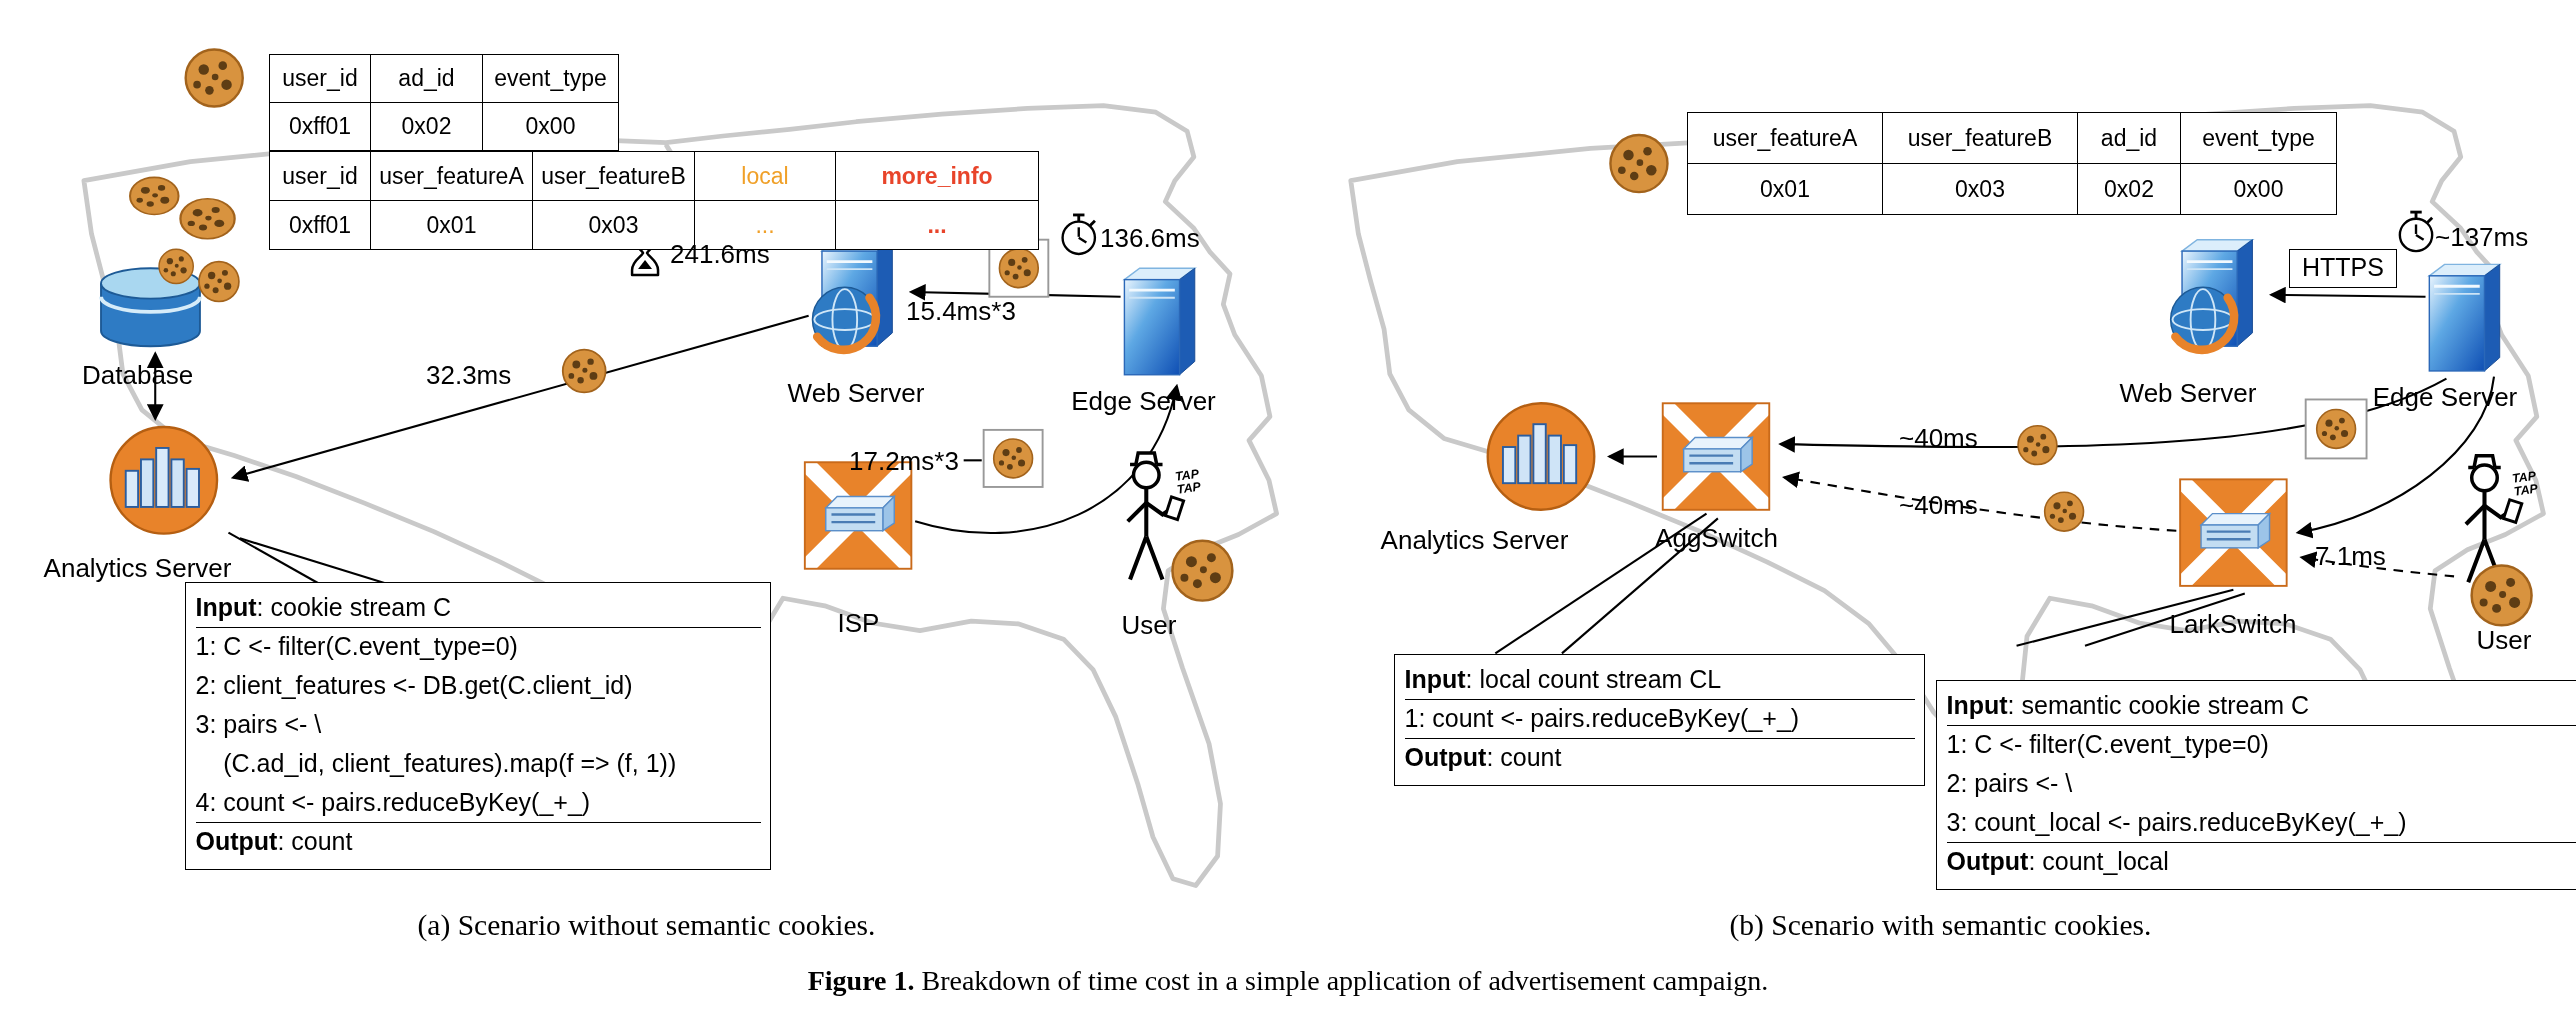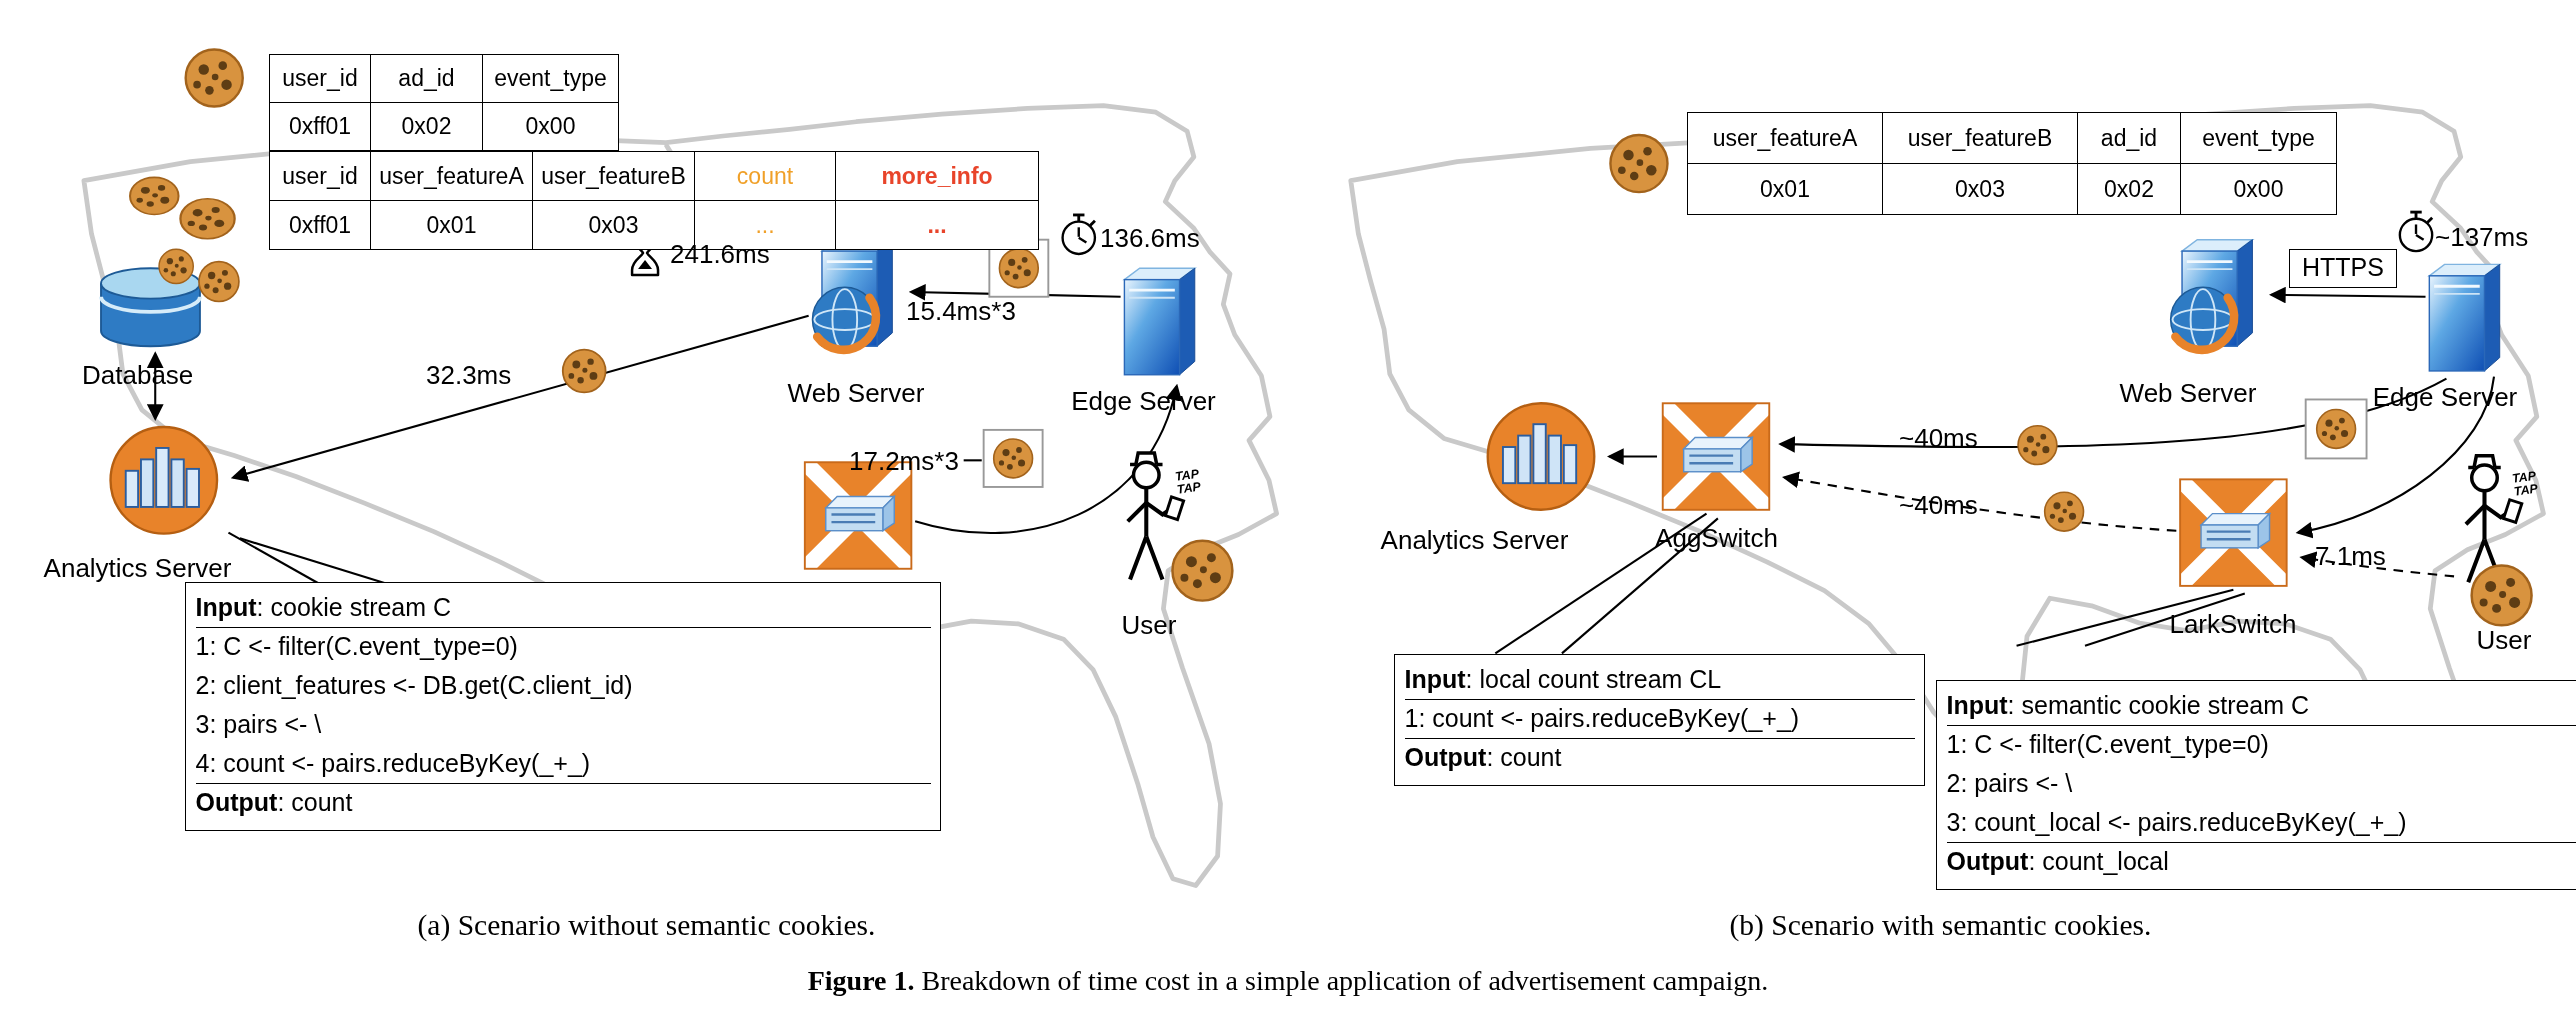--- a/index.html
+++ b/index.html
@@ -212,21 +212,21 @@
         <col style="width:162px">
         <col style="width:162px">
         <col style="width:141px">
         <col style="width:203px">
       </colgroup>
   <tbody>
         <tr>
     <td>user_id</td>
     <td>user_featureA</td>
     <td>user_featureB</td>
-    <td class="col-events">count</td>
+    <td class="col-events">local</td>
     <td class="col-more">more_info</td>
   </tr>
   <tr>
     <td>0xff01</td>
     <td>0x01</td>
     <td>0x03</td>
     <td class="col-events">...</td>
     <td class="col-more">...</td>
   </tr>
 </tbody>
@@ -239,25 +239,26 @@
 <div class="abs node-label" style="left:828px; top:609px; width:61px;">ISP</div>
 <div class="abs node-label" style="left:1111px; top:611px; width:76px;">User</div>
 
 <div class="abs timing" style="left:670px; top:240px;">241.6ms</div>
 <div class="abs timing" style="left:1100px; top:224px;">136.6ms</div>
 <div class="abs timing" style="left:426px; top:361px;">32.3ms</div>
 <div class="abs timing" style="left:906px; top:297px;">15.4ms*3</div>
 <div class="abs timing" style="left:849px; top:447px;">17.2ms*3</div>
 <div class="tap" style="left:1176px; top:468px;">TAP TAP</div>
 
-<div class="codebox" style="left:185px; top:582px; width:756px;">
+<div class="codebox" style="left:185px; top:582px; width:586px;">
   <div class="u"><b>Input</b><span>: cookie stream C</span></div>
   <div>1: C &lt;- filter(C.event_type=0)</div>
   <div>2: client_features &lt;- DB.get(C.client_id)</div>
   <div>3: pairs &lt;- \</div>
+  <div>    (C.ad_id, client_features).map(f =&gt; (f, 1))</div>
   <div class="u">4: count &lt;- pairs.reduceByKey(_+_)</div>
   <div><b>Output</b><span>: count</span></div>
 </div>
 
 <table class="dt tb" style="left:1687px; top:112px; width:649px;">
   <colgroup>
         <col style="width:195px">
         <col style="width:195px">
         <col style="width:103px">
         <col style="width:156px">

